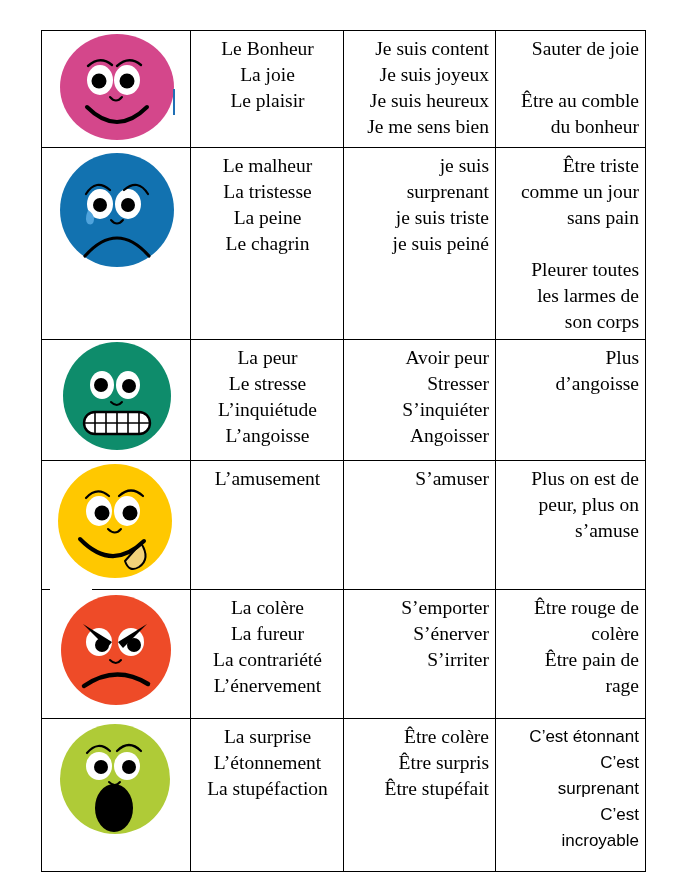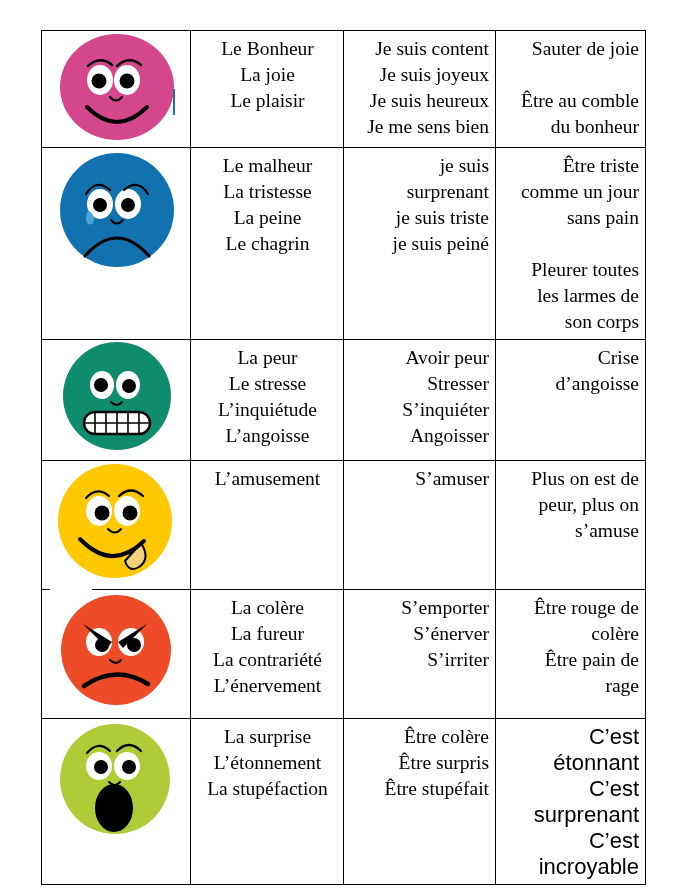--- a/index.html
+++ b/index.html
@@ -79,21 +79,21 @@
 
   .cell-text p {
     margin: 0;
     white-space: pre-wrap;
   }
   .cell-text p.gap { height: 26px; }
 
   
   .cell-text.sans {
     font-family: "Liberation Sans", "DejaVu Sans", sans-serif;
-    font-size: 22px;
+    font-size: 17px;
   }
 
   
   .squiggle {
     position: relative;
     display: inline-block;
   }
   .squiggle::after {
     content: "";
     position: absolute;
@@ -264,21 +264,21 @@
       <td>
         <div class="cell-text left">
               <p>Avoir peur
 Stresser
 S’inquiéter
 Angoisser</p>
             </div>
       </td>
       <td>
         <div class="cell-text left">
-              <p>Crise
+              <p>Plus
 d’angoisse</p>
             </div>
       </td>
     </tr>
 
     <tr class="row-fun">
       <td class="face-cell">
         <div class="face-wrap">
           <svg width="124" height="126" viewBox="0 0 124 126" aria-hidden="true">
             <circle cx="60" cy="60" r="57" fill="#FFC800"></circle>

